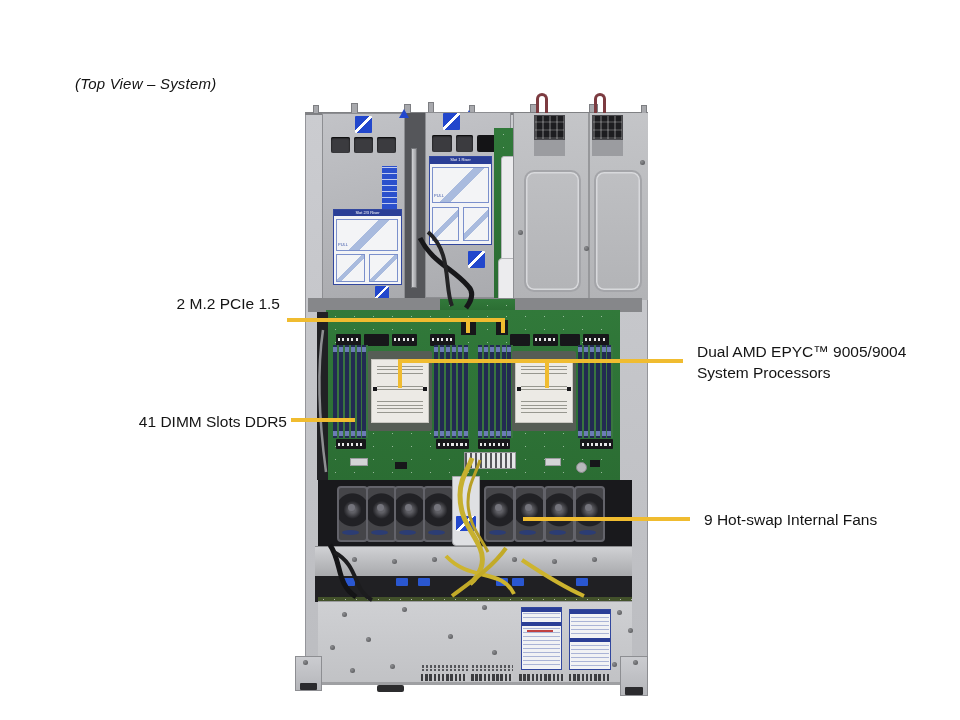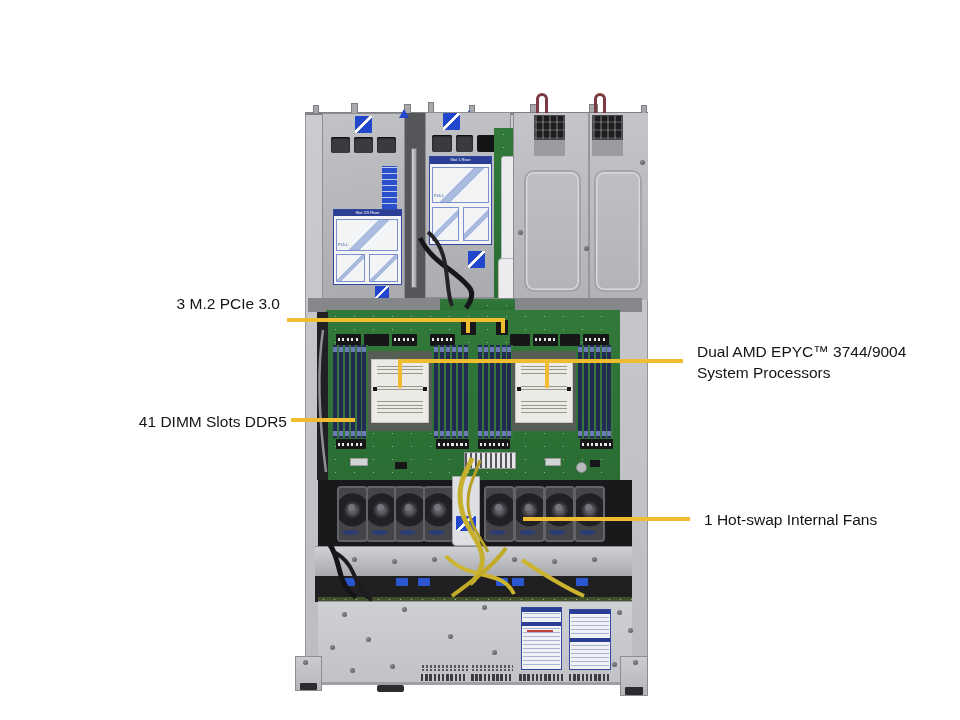--- a/index.html
+++ b/index.html
@@ -55,20 +55,21 @@
   .vents{background:repeating-linear-gradient(90deg,#3c3d40 0 2.5px,#c6c7ca 2.5px 4.2px);}
   .stencil{background:repeating-linear-gradient(90deg,#55565a 0 2px,transparent 2px 4px);}
   .bluecn{background:#2a57d0;border-radius:1px;}
   .ear{background:linear-gradient(180deg,#cbccd0,#b5b6ba);border:1px solid #8d8e92;}
 </style>
 </head>
 <body>
 
 <div class="stage">
 
+  <div class="p caption" style="left:75px;top:75px;width:220px;">(Top View – System)</div>
 
   <div class="p" style="left:0;top:0;width:960px;height:720px;">
 
     <div class="p metal" style="left:305px;top:112px;width:343px;height:572px;border:1px solid #94959a;"></div>
     <div class="p" style="left:305px;top:112px;width:343px;height:3px;background:#808184;"></div>
 
     <div class="p tab" style="left:313px;top:105px;width:6px;height:9px;"></div>
     <div class="p tab" style="left:351px;top:103px;width:7px;height:11px;"></div>
     <div class="p tab" style="left:404px;top:104px;width:7px;height:10px;"></div>
     <div class="p tab" style="left:428px;top:102px;width:6px;height:11px;"></div>
@@ -263,33 +264,33 @@
       <path d="M480,460 C476,474 468,484 468,502 C468,524 480,536 488,552" stroke="#b89f25" stroke-width="3" fill="none"></path>
       <path d="M446,556 C470,582 502,568 514,594" stroke="#cdb42e" stroke-width="4" fill="none"></path>
       <path d="M506,548 C492,568 468,584 452,596" stroke="#c2aa28" stroke-width="4" fill="none"></path>
       <path d="M522,560 C546,576 566,588 584,596" stroke="#cdb42e" stroke-width="4" fill="none"></path>
       <path d="M330,545 C342,562 336,584 356,597" stroke="#141416" stroke-width="5" fill="none"></path>
       <path d="M334,552 C360,566 352,590 372,600" stroke="#1c1c1e" stroke-width="4" fill="none"></path>
     </svg>
   </div>
 
   <div class="p callout r" style="left:100px;top:293px;width:180px;">
-    <div>3 M.2 PCIe 3.0</div>
+    <div>2 M.2 PCIe 1.5</div>
   </div>
   <div class="p yline" style="left:287px;top:318px;width:218px;height:4px;"></div>
   <div class="p yline" style="left:466px;top:318px;width:4px;height:15px;"></div>
   <div class="p yline" style="left:501px;top:318px;width:4px;height:15px;"></div>
 
   <div class="p callout" style="left:697px;top:341px;width:235px;">
-    <div>Dual AMD EPYC™ 3744/9004</div>
+    <div>Dual AMD EPYC™ 9005/9004</div>
     <div>System Processors</div>
   </div>
   <div class="p yline" style="left:398px;top:359px;width:285px;height:4px;"></div>
   <div class="p yline" style="left:398px;top:359px;width:4px;height:29px;"></div>
   <div class="p yline" style="left:545px;top:359px;width:4px;height:29px;"></div>
 
   <div class="p callout r" style="left:105px;top:411px;width:182px;">41 DIMM Slots DDR5</div>
   <div class="p yline" style="left:291px;top:418px;width:64px;height:4px;"></div>
 
-  <div class="p callout" style="left:704px;top:509px;width:210px;">1 Hot-swap Internal Fans</div>
+  <div class="p callout" style="left:704px;top:509px;width:210px;">9 Hot-swap Internal Fans</div>
   <div class="p yline" style="left:523px;top:517px;width:167px;height:4px;"></div>
 
 </div>
 
 </body></html>

